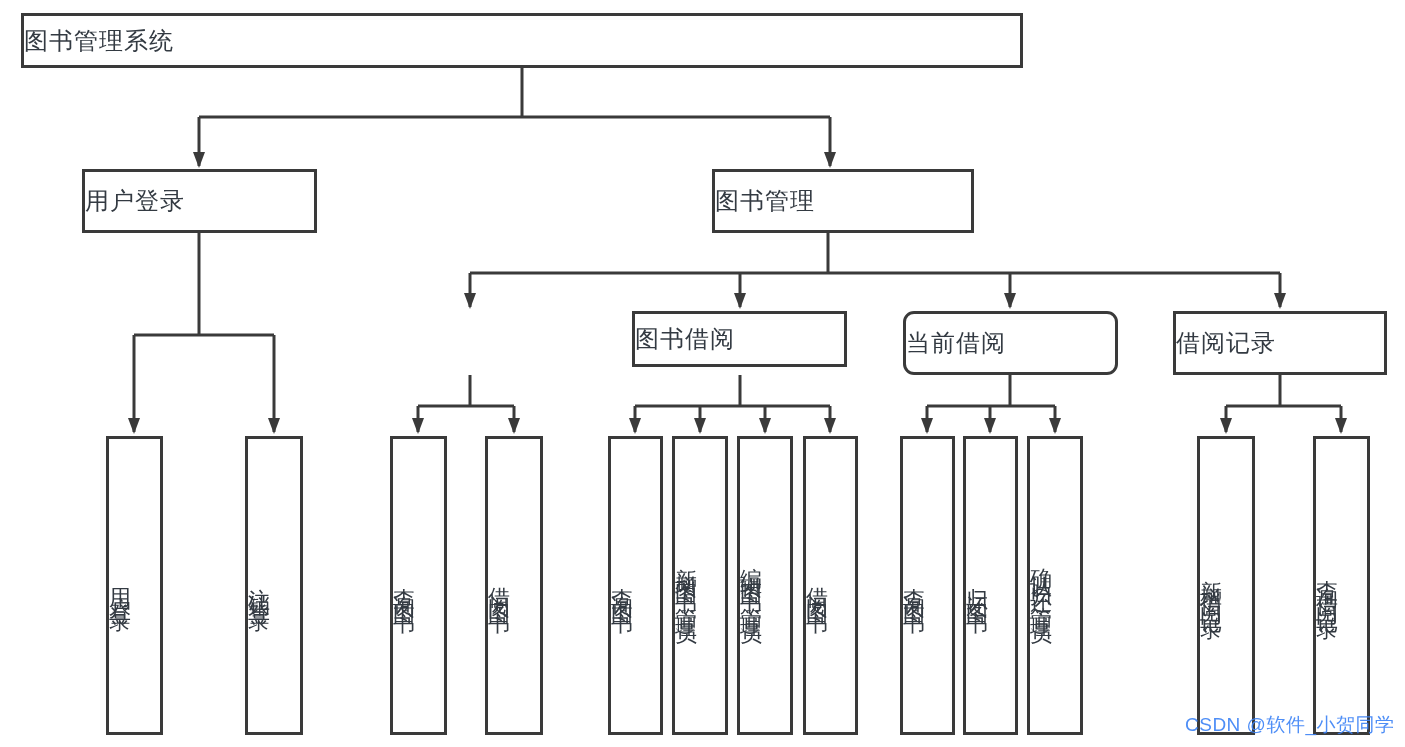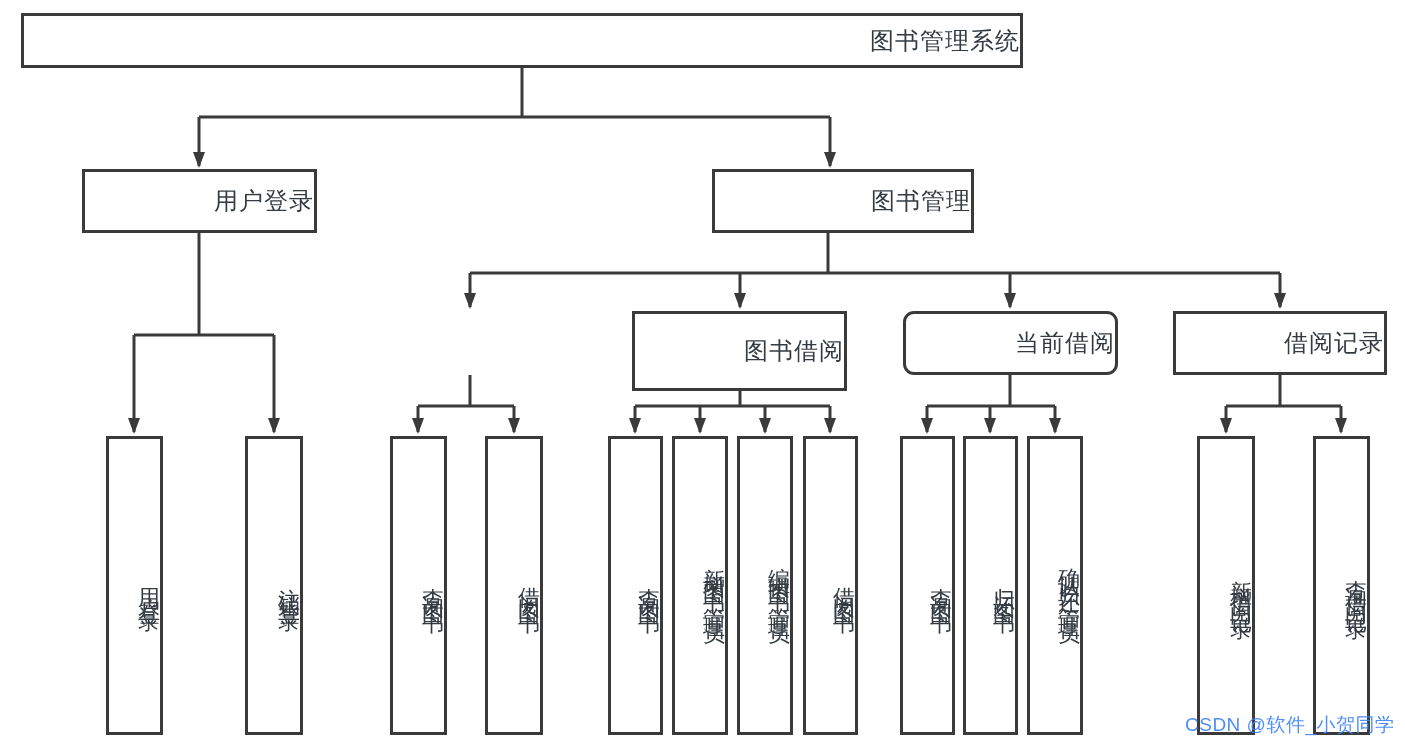--- a/index.html
+++ b/index.html
@@ -12,21 +12,21 @@
     overflow:hidden;
   }
   .wires{position:absolute;left:0;top:0;width:1405px;height:747px;}
   .box{
     position:absolute;
     box-sizing:border-box;
     background:#ffffff;
     border:3px solid #3a3a3a;
     display:flex;
     align-items:center;
-    justify-content:flex-end;
+    justify-content:flex-start;
   }
   .hlabel{
     font-size:24px;
     letter-spacing:1px;
     white-space:nowrap;
     color:#333a42;
   }
   .vbox span{
     writing-mode:vertical-rl;
     text-orientation:upright;
@@ -96,21 +96,21 @@
     <span class="hlabel">图书管理系统</span>
   </div>
 
   <div class="box" style="left:82px;top:169px;width:235px;height:64px;">
     <span class="hlabel">用户登录</span>
   </div>
   <div class="box" style="left:712px;top:169px;width:262px;height:64px;">
     <span class="hlabel">图书管理</span>
   </div>
 
-  <div class="box" style="left:632px;top:311px;width:215px;height:80px;">
+  <div class="box" style="left:632px;top:311px;width:215px;height:56px;">
     <span class="hlabel">图书借阅</span>
   </div>
   <div class="box" style="left:903px;top:311px;width:215px;height:64px;border-radius:11px;">
     <span class="hlabel">当前借阅</span>
   </div>
   <div class="box" style="left:1173px;top:311px;width:214px;height:64px;">
     <span class="hlabel">借阅记录</span>
   </div>
 
   <div class="box vbox" style="left:106px;top:436px;width:57px;height:299px;">

